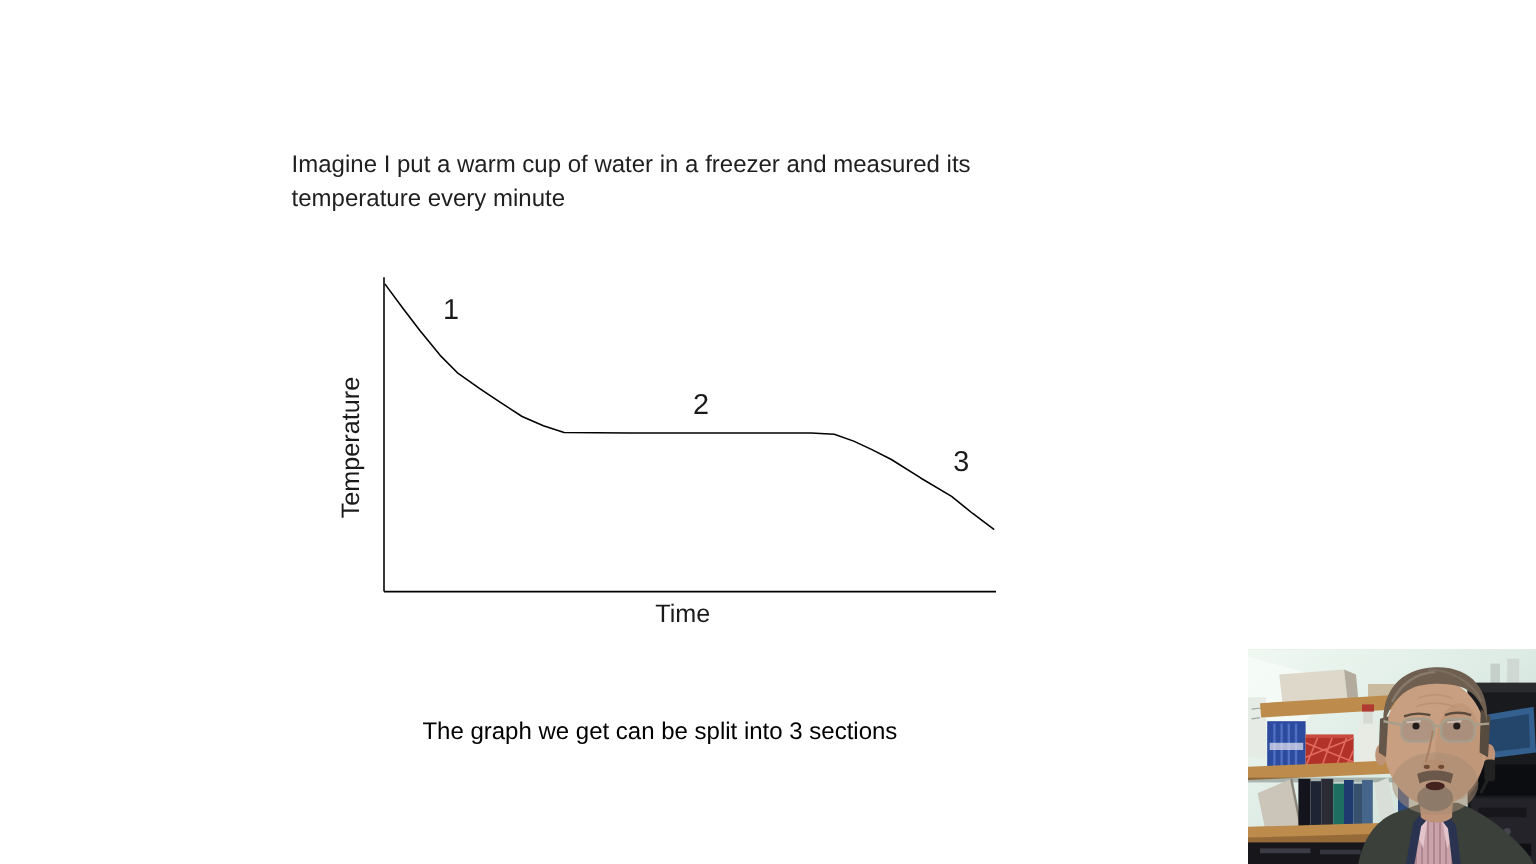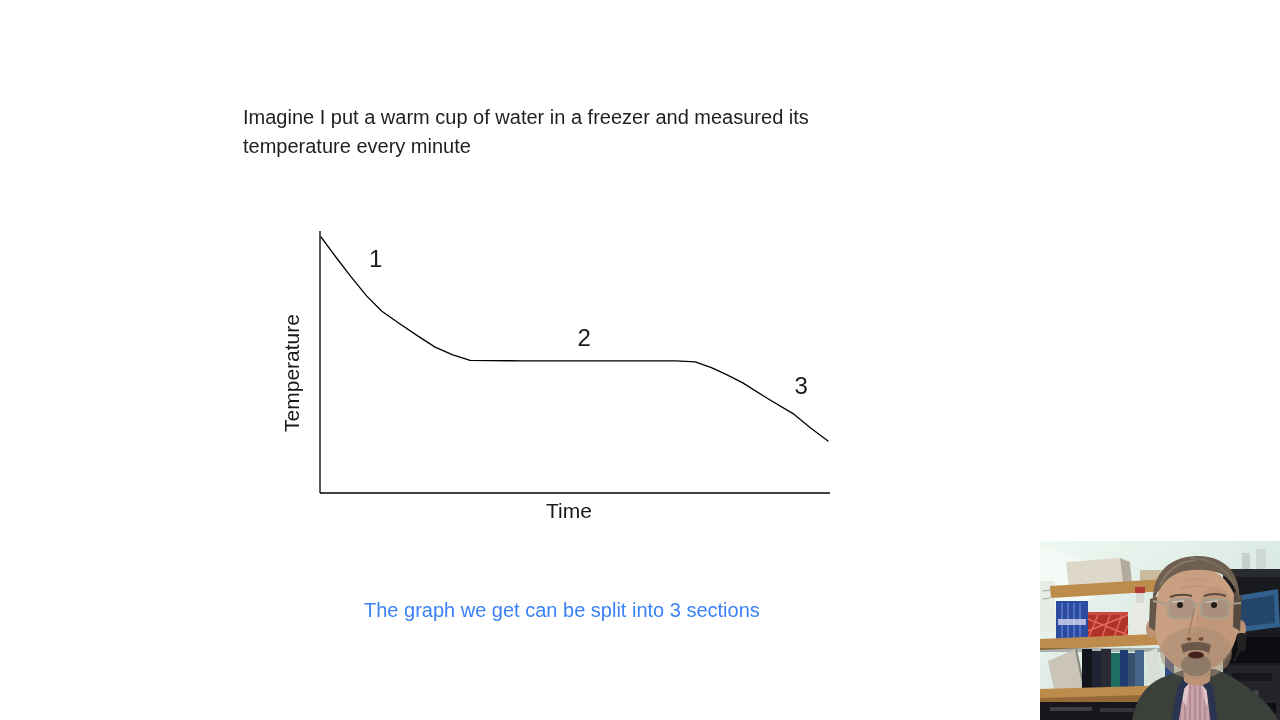--- a/index.html
+++ b/index.html
@@ -1,26 +1,26 @@
 <!DOCTYPE html>
 <html style="--wall: #dcebe4; --wood: #bd8c4c; --bin: #33608f; --jacket: #3b403b; --shirt: #c9a2aa; --skin: #c89f81; --hair: #6e5f50;"><head>
 <meta charset="utf-8">
 <style>
   html,body{margin:0;padding:0;background:#888;}
   .page{
     position:relative;width:1280px;height:720px;background:#ffffff;
     overflow:hidden;font-family:"Liberation Sans", sans-serif;color:#1e1e1e;
   }
   .intro-text{
-    position:absolute;left:243px;top:103px;width:635px;
+    position:absolute;left:243px;top:123px;width:635px;
     font-size:20px;line-height:29px;color:#1f1f1f;
   }
   .caption-text{
-    position:absolute;left:364px;top:596px;width:500px;
-    font-size:20px;line-height:29px;color:#3b82f6;
+    position:absolute;left:352px;top:596px;width:500px;
+    font-size:20px;line-height:29px;color:#000000;
   }
   svg.chart{position:absolute;left:0;top:0;width:1280px;height:720px;}
   .axis{stroke:#000;stroke-width:1.3;}
   .curve{fill:none;stroke:#000;stroke-width:1.3;stroke-linejoin:round;stroke-linecap:round;}
   .section-label{
     font-family:"Liberation Sans", sans-serif;font-size:24px;fill:#1a1a1a;
     text-anchor:middle;dominant-baseline:central;
   }
   .axis-label{font-family:"Liberation Sans", sans-serif;font-size:21px;fill:#1a1a1a;}
   .webcam{

